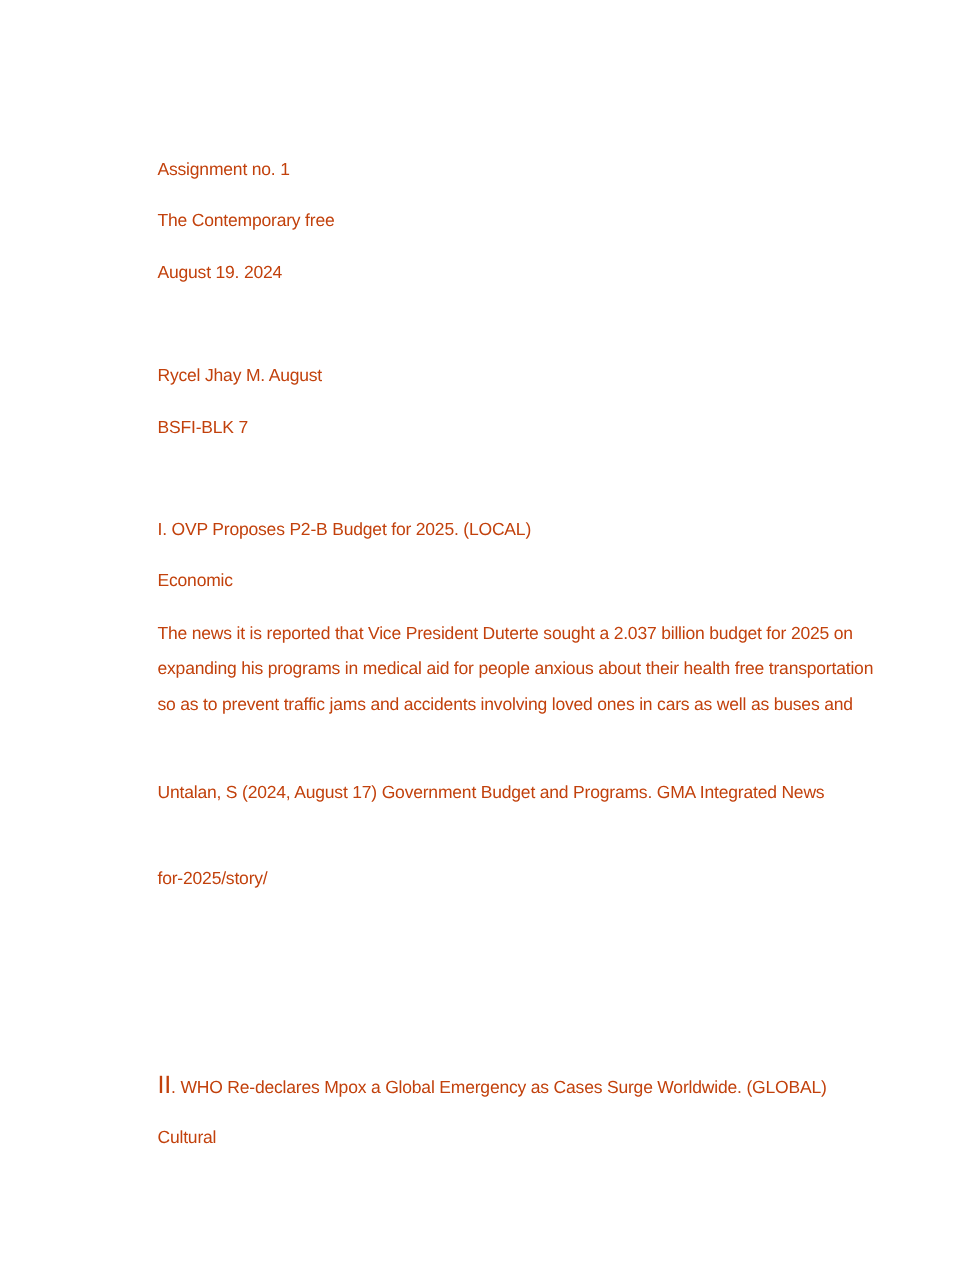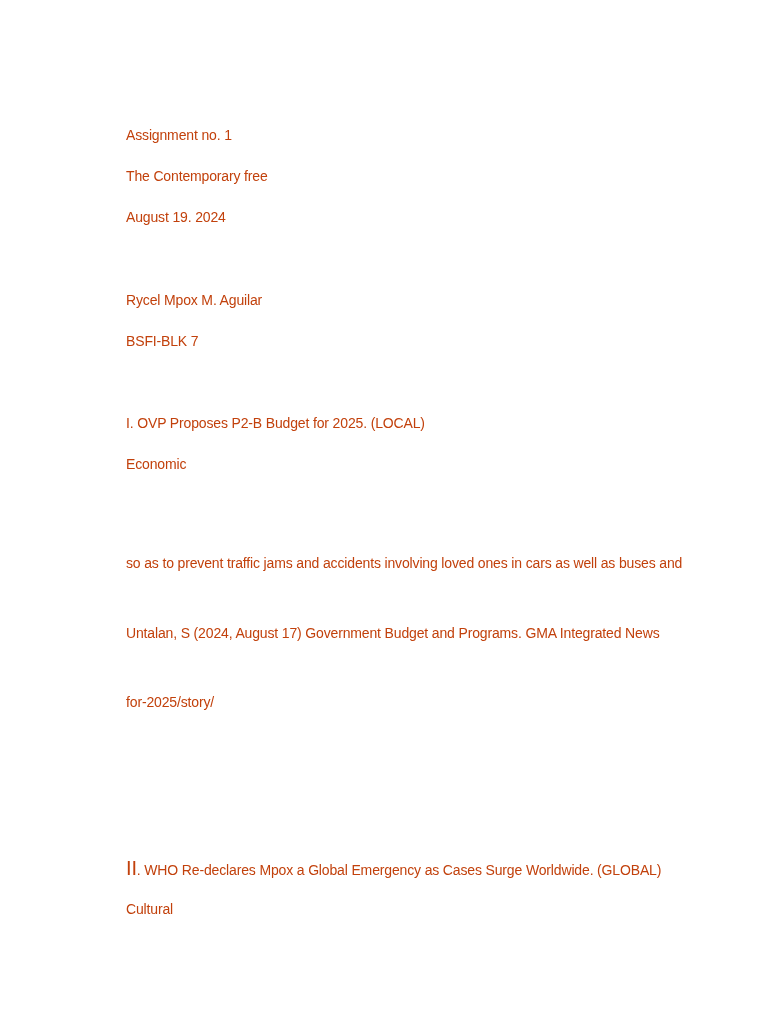--- a/index.html
+++ b/index.html
@@ -33,26 +33,28 @@
 </style>
 </head>
 <body>
 
 <div class="page">
 
   <div class="line" style="top:125px">Assignment no. 1</div>
   <div class="line" style="top:166px">The Contemporary free</div>
   <div class="line" style="top:207px">August 19. 2024</div>
 
-  <div class="line" style="top:290px">Rycel Mpox M. Aguilar</div>
+  <div class="line" style="top:290px">Rycel Jhay M. August</div>
   <div class="line" style="top:331px">BSFI-BLK 7</div>
 
   <div class="line" style="top:413px">I. OVP Proposes P2-B Budget for 2025. (LOCAL)</div>
   <div class="line" style="top:454px">Economic</div>
 
+  <div class="line" style="top:496px">The news it is reported that Vice President Duterte sought a 2.037 billion budget for 2025 on</div>
+  <div class="line" style="top:524px">expanding his programs in medical aid for people anxious about their health free transportation</div>
   <div class="line" style="top:553px">so as to prevent traffic jams and accidents involving loved ones in cars as well as buses and</div>
 
   <div class="line" style="top:623px">Untalan, S (2024, August 17) Government Budget and Programs. GMA Integrated News</div>
 
   <div class="line" style="top:692px">for-2025/story/</div>
 
   <div class="line" style="top:858px">
     <span class="numeral">II</span><span>. WHO Re-declares Mpox a Global Emergency as Cases Surge Worldwide. (GLOBAL)</span>
   </div>
   <div class="line" style="top:899px">Cultural</div>

